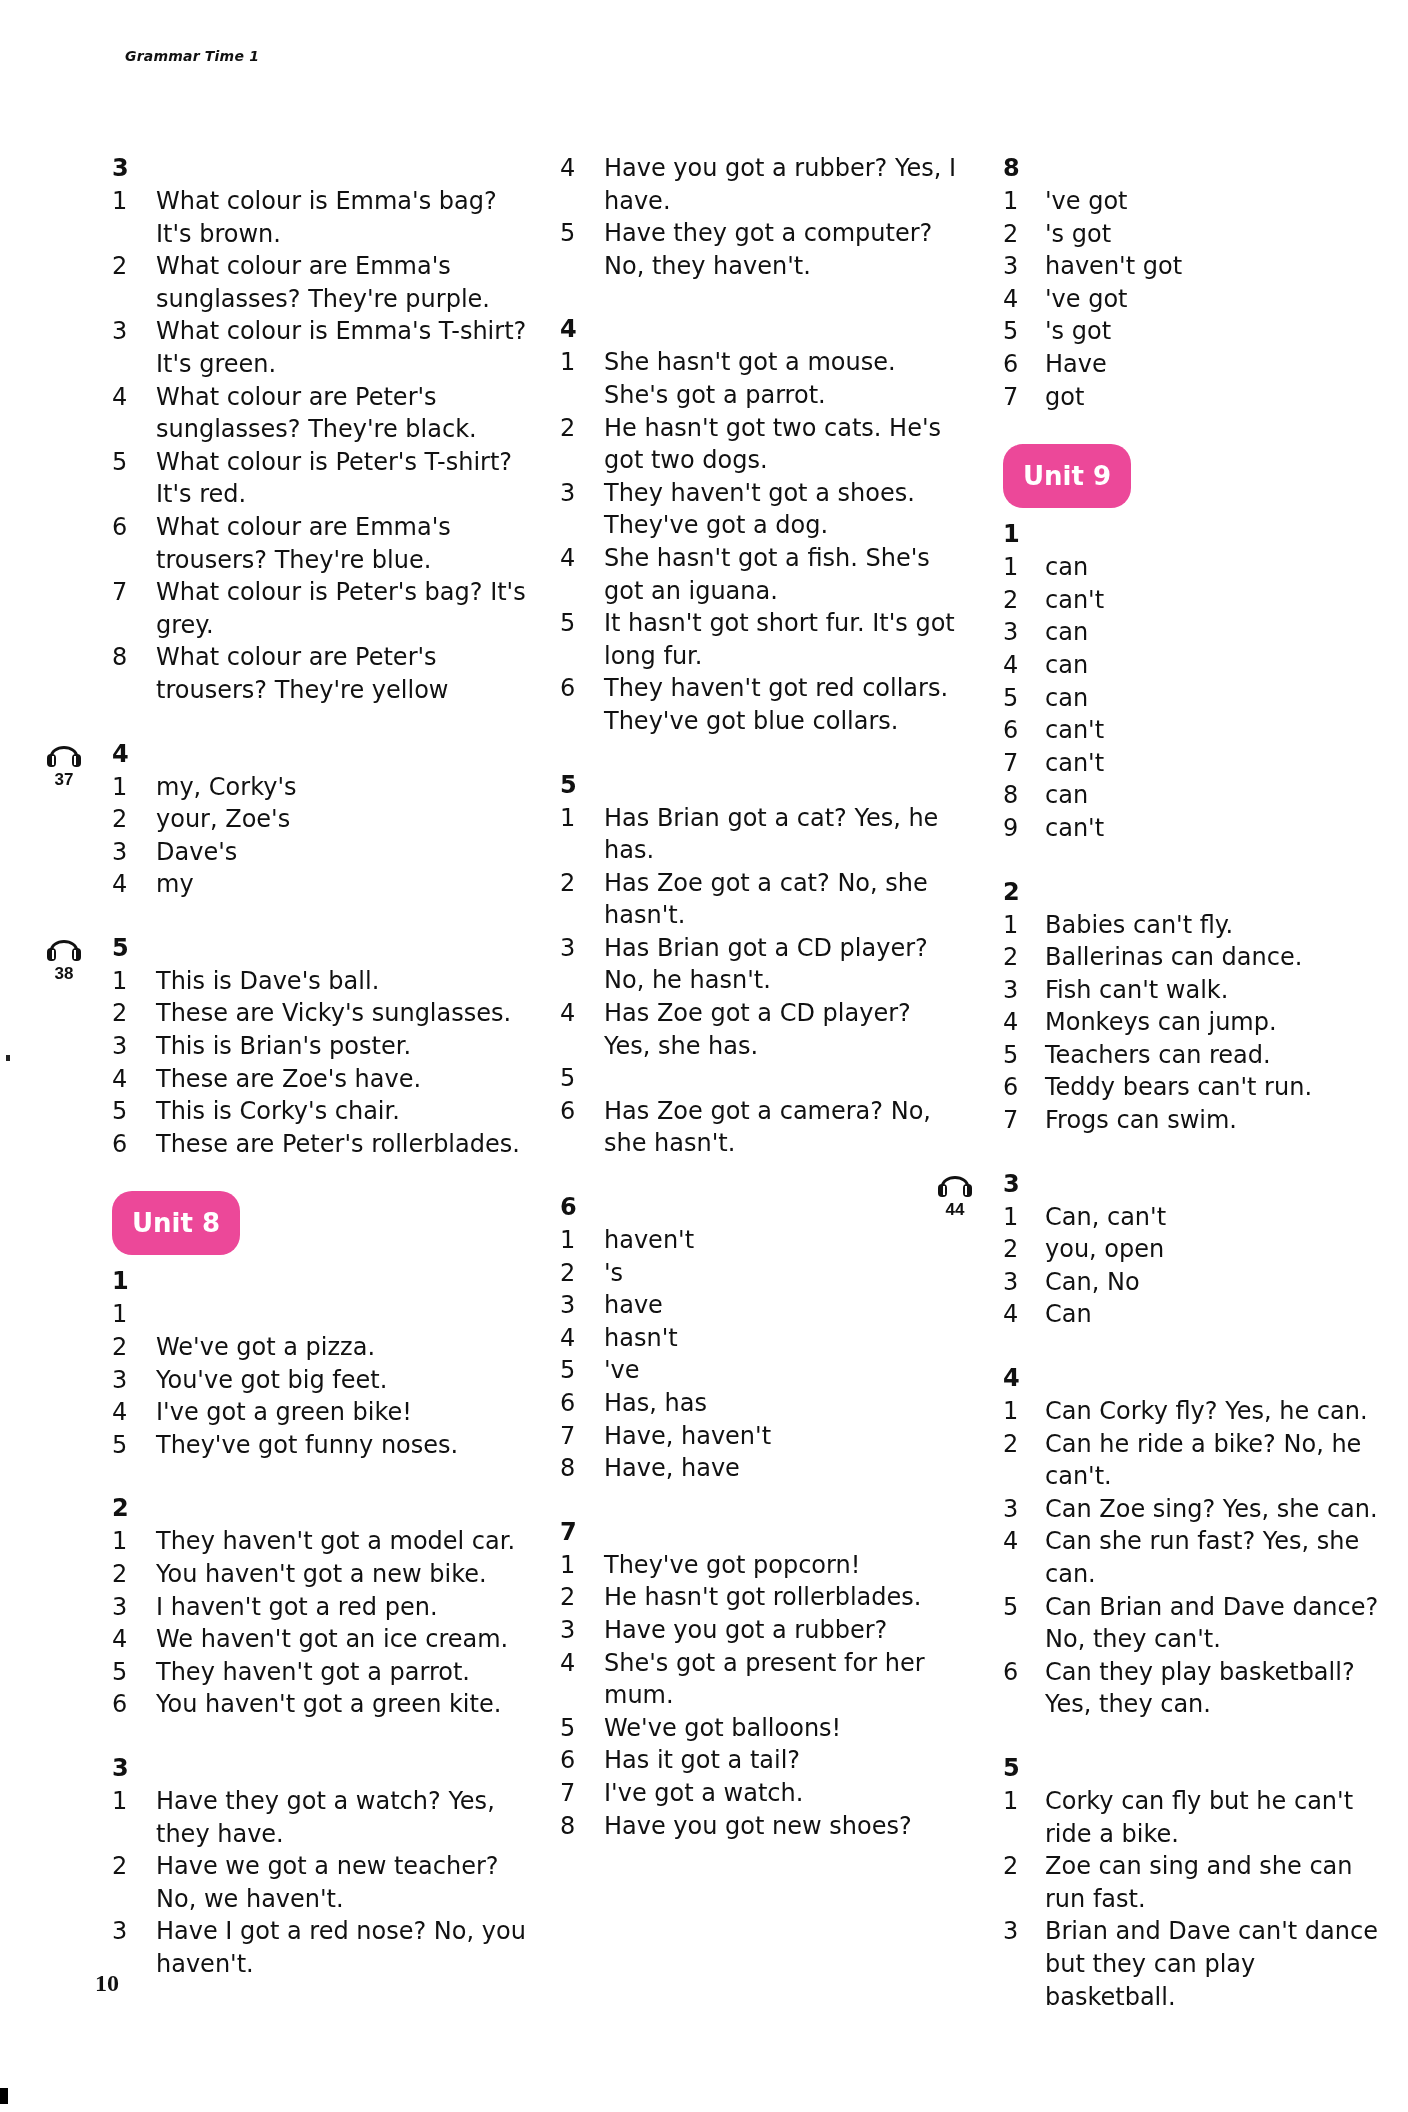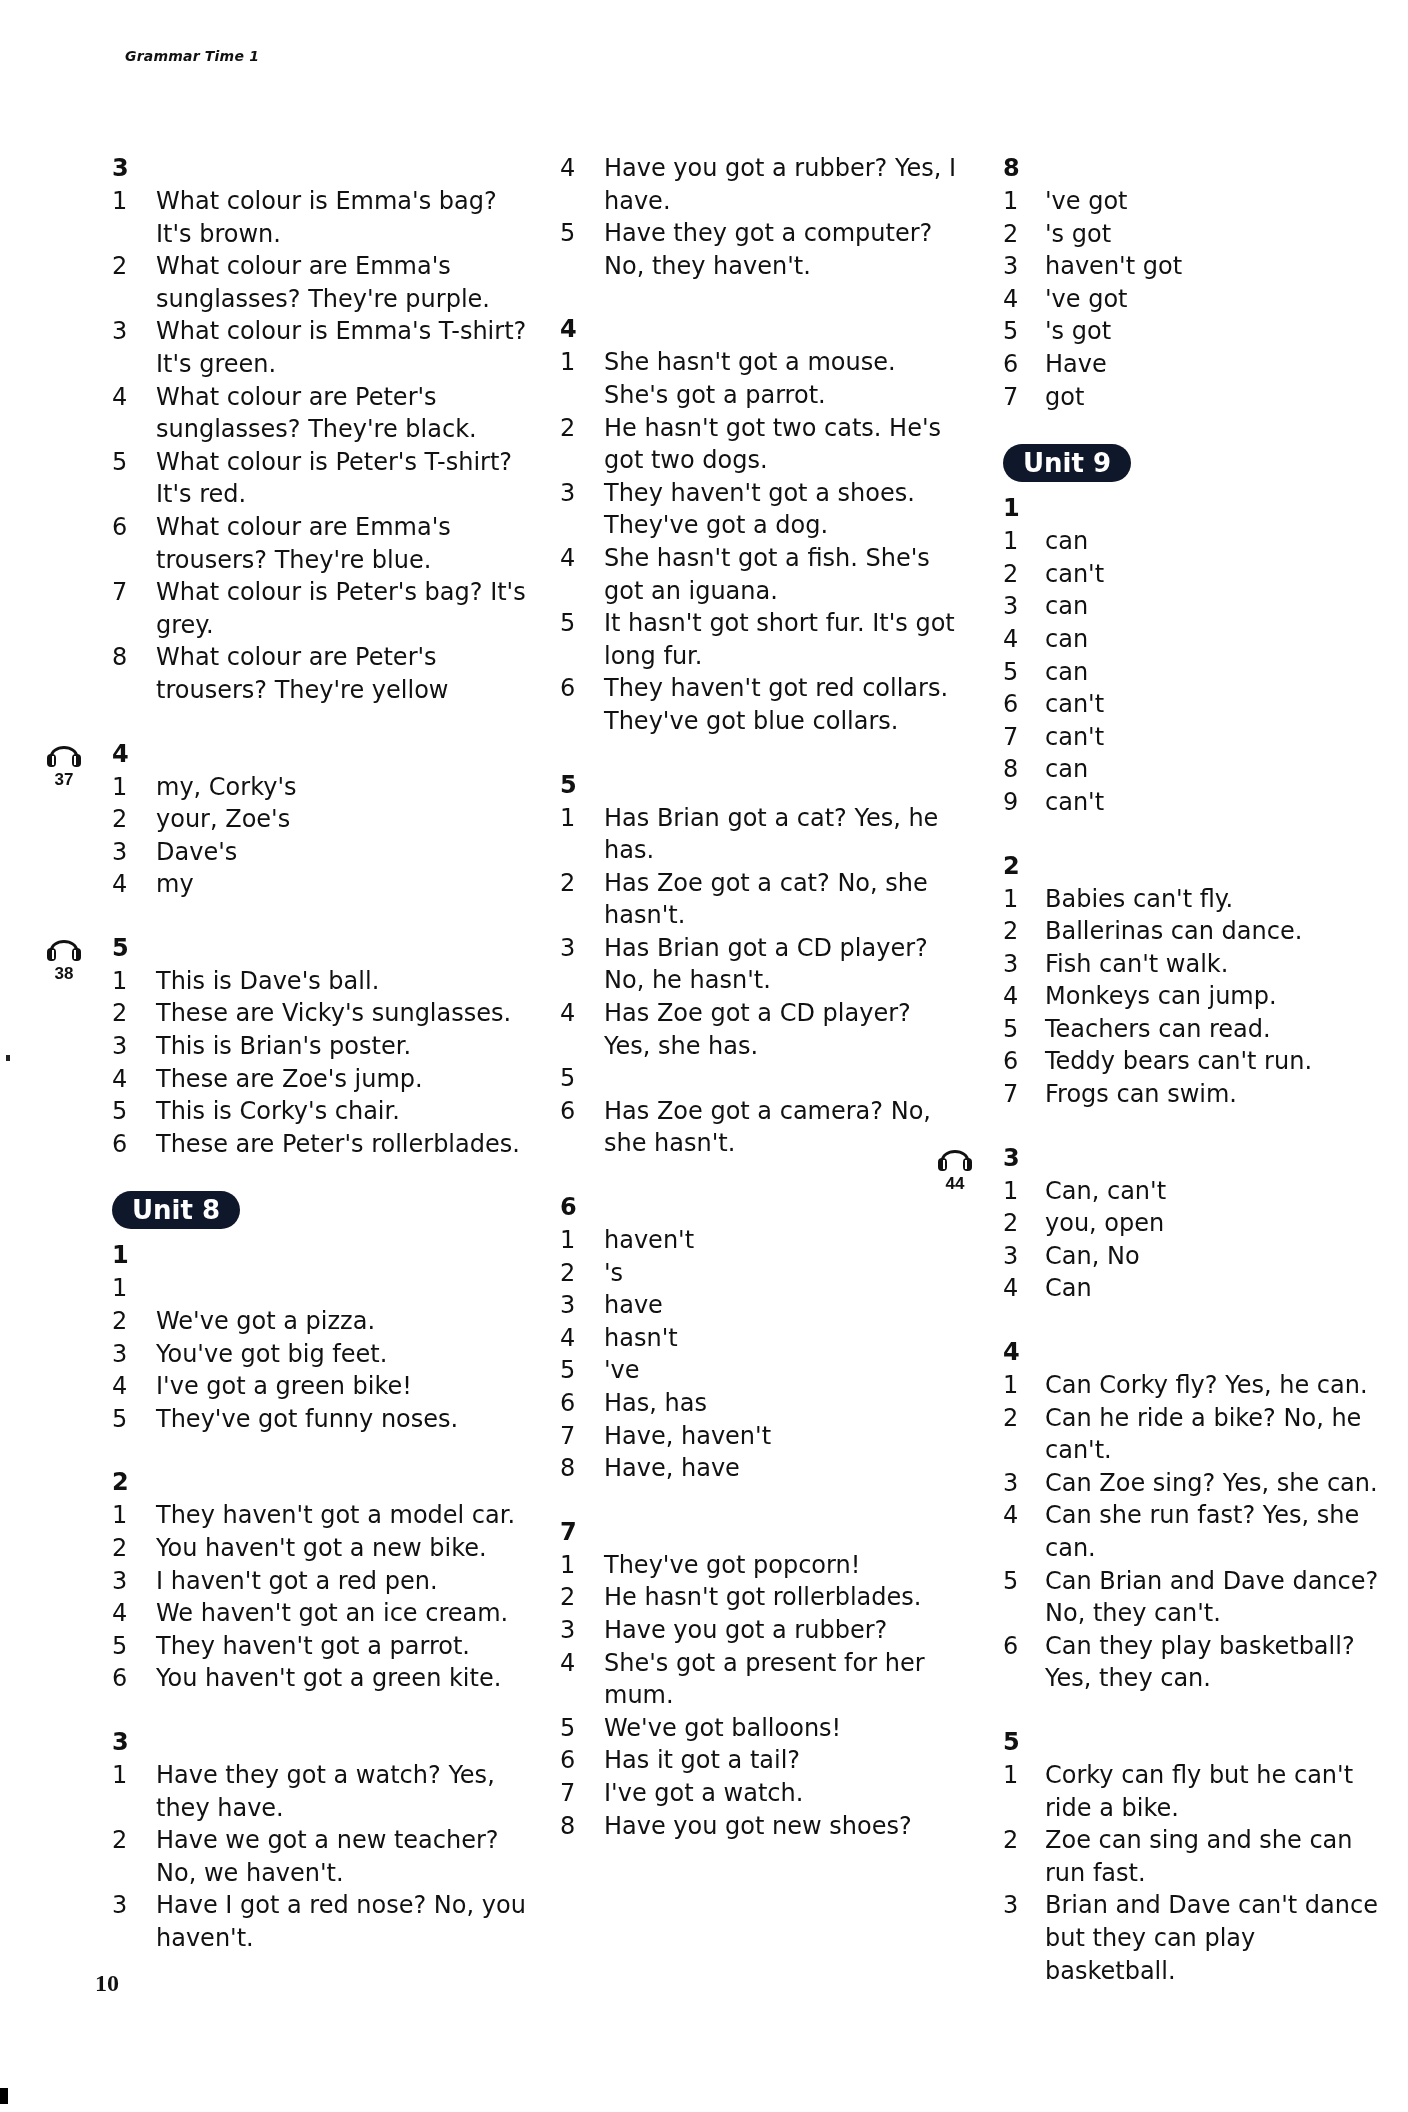--- a/index.html
+++ b/index.html
@@ -43,23 +43,23 @@
 
   .audio-marker {
     position: absolute; left: -68px; top: 0; width: 40px; text-align: center;
   }
   .audio-marker svg { display: block; margin: 0 auto; }
   .audio-marker .track {
     display: block; font-weight: bold; font-size: 17px; margin-top: 2px;
     font-family: "Liberation Sans", sans-serif;
   }
   .unit-badge {
-    display: inline-block; background: #0f172a; color: #fff;
+    display: inline-block; background: #ec4899; color: #fff;
     font-weight: bold; font-size: 26px; line-height: 38px;
-    padding: 0 20px; border-radius: 20px; margin-bottom: 10px;
+    padding: 13px 20px; border-radius: 20px; margin-bottom: 10px;
   }
   .unit-block { margin-bottom: 0; }
 </style>
 </head>
 <body>
 
 <div class="corner-curve"></div>
 <div class="corner-mask"></div>
 <div class="stray-dot"></div>
 <div class="bottom-mark"></div>
@@ -161,21 +161,21 @@
     <span class="txt">These are Vicky's sunglasses.</span>
   </div>
 
   <div class="answer">
     <span class="num">3</span>
     <span class="txt">This is Brian's poster.</span>
   </div>
 
   <div class="answer">
     <span class="num">4</span>
-    <span class="txt">These are Zoe's jump.</span>
+    <span class="txt">These are Zoe's have.</span>
   </div>
 
   <div class="answer">
     <span class="num">5</span>
     <span class="txt">This is Corky's chair.</span>
   </div>
 
   <div class="answer">
     <span class="num">6</span>
     <span class="txt">These are Peter's rollerblades.</span>

